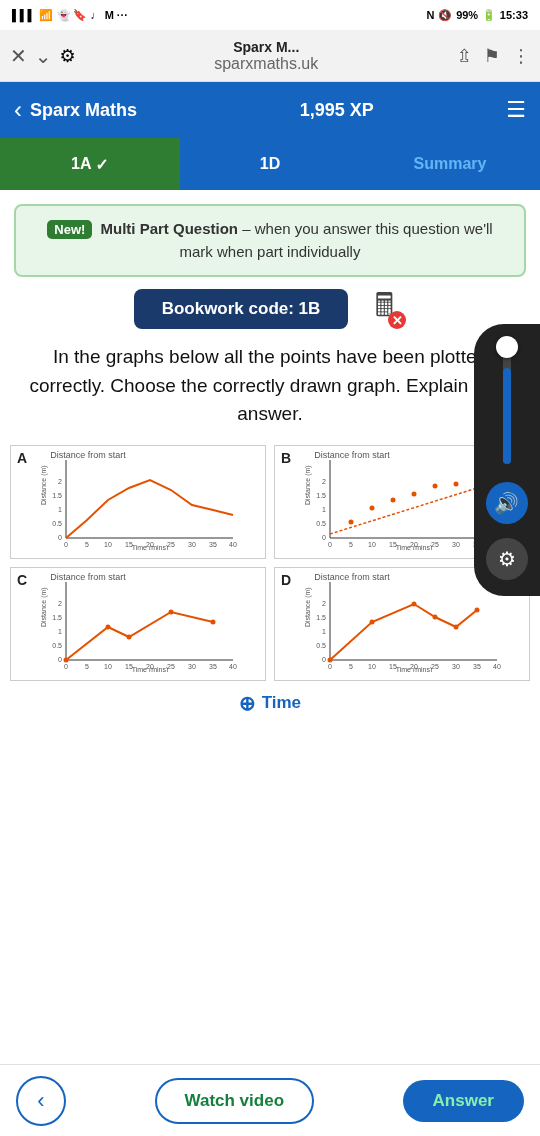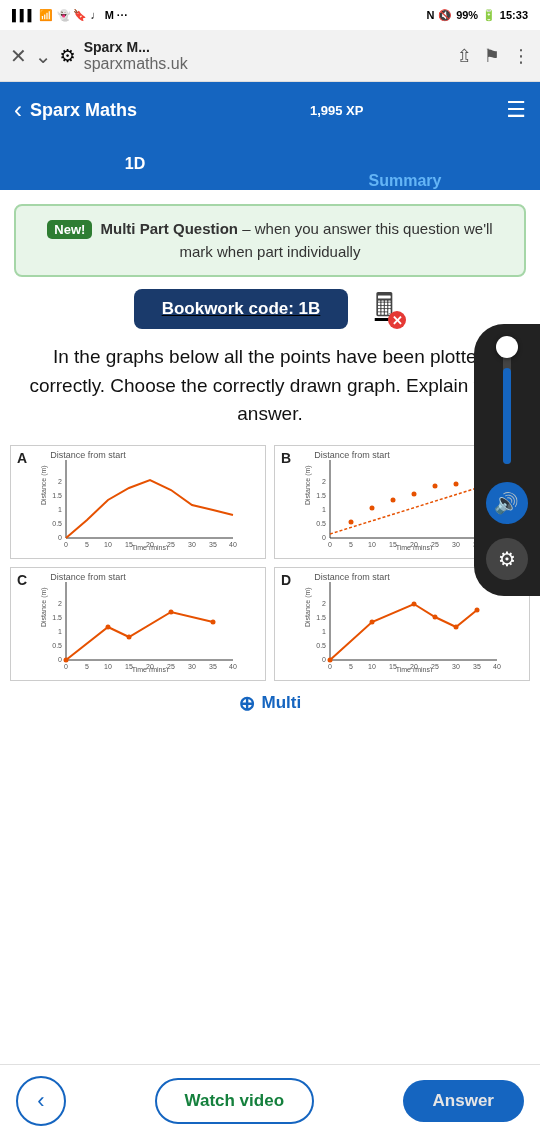--- a/index.html
+++ b/index.html
@@ -25,39 +25,39 @@
       background: #f2f2f2;
       display: flex;
       align-items: center;
       padding: 8px 10px;
       gap: 8px;
       height: 52px;
       border-bottom: 1px solid #ddd;
     }
     .browser-close { font-size: 20px; color: #555; cursor: pointer; }
     .browser-chevron { font-size: 20px; color: #555; }
-    .browser-site-info { display: flex; flex-direction: column; flex: 1; }
+    .browser-site-info { display: flex; flex-direction: column; align-items: center; flex: 1; }
     .browser-title { font-size: 14px; font-weight: 600; color: #222; }
     .browser-url { font-size: 16px; color: #666; }
     .browser-icons { display: flex; gap: 12px; align-items: center; }
     .browser-icon { font-size: 18px; color: #555; }
 
     
     .app-header {
       background: #1565C0;
       display: flex;
       align-items: center;
       justify-content: space-between;
       padding: 0 14px;
       height: 56px;
     }
     .app-header-left { display: flex; align-items: center; }
     .back-btn { color: #fff; font-size: 24px; cursor: pointer; }
     .app-title { color: #fff; font-size: 18px; font-weight: 700; margin-left: 8px; }
-    .xp-badge { color: #fff; font-size: 13px; font-weight: 600; margin-right: 12px; margin-left: 42px; }
+    .xp-badge { color: #fff; font-size: 18px; font-weight: 600; margin-right: 12px; margin-left: 42px; }
     .hamburger { color: #fff; font-size: 22px; cursor: pointer; }
 
     
     .tabs {
       display: flex;
       align-items: stretch;
       height: 52px;
       background: #1565C0;
     }
     .tab {
@@ -82,21 +82,20 @@
       color: #fff;
     }
     .tab-1c, .tab-1d {
       background: #1565C0;
       color: #fff;
     }
     .tab-summary {
       background: #1565C0;
       color: #64b5f6;
       font-weight: 700;
-      align-items: flex-end;
     }
     .checkmark { color: #fff; font-size: 16px; }
 
     
     .notification-box {
       background: #e8f5e9;
       border: 2px solid #a5d6a7;
       margin: 14px 14px 10px;
       border-radius: 8px;
       padding: 12px 14px;
@@ -117,21 +116,20 @@
     }
     .notification-bold { font-weight: 700; }
 
     
     .bookwork-row {
       display: flex;
       align-items: center;
       justify-content: center;
       gap: 14px;
       margin: 10px 0;
-      text-decoration: underline;
     }
     .bookwork-code {
       background: #1a3a6b;
       color: #fff;
       font-size: 17px;
       font-weight: 600;
       padding: 10px 28px;
       border-radius: 8px;
     }
     .calc-icon {
@@ -236,21 +234,21 @@
       color: #15803d;
       background: #fff;
       border-radius: 28px;
       font-size: 17px;
       font-weight: 700;
       padding: 11px 28px;
       cursor: pointer;
     }
     .answer-btn {
       background: #1565C0;
-      color: #e5e5e5;
+      color: #86efac;
       border: none;
       border-radius: 28px;
       font-size: 17px;
       font-weight: 700;
       padding: 11px 30px;
       cursor: pointer;
     }
 
     
     .floating-overlay {
@@ -349,20 +347,24 @@
   <div class="app-header">
     <div class="app-header-left">
       <span class="back-btn">‹</span>
       <span class="app-title">Sparx Maths</span>
     </div>
     <span class="xp-badge">1,995 XP</span>
     <span class="hamburger">☰</span>
   </div>
 
   <div class="tabs">
+    <div class="tab tab-1a">
+      <span>1A</span>
+      <span class="checkmark">✓</span>
+    </div>
     <div class="tab tab-1d">
       <span>1D</span>
     </div>
     <div class="tab tab-summary">
       <span>Summary</span>
     </div>
   </div>
 
   <div class="notification-box">
     <span class="new-badge">New!</span>
@@ -510,21 +512,21 @@
         <circle cx="112" cy="32" r="2.5" fill="#e65100"></circle>
         <circle cx="133" cy="45" r="2.5" fill="#e65100"></circle>
         <circle cx="154" cy="55" r="2.5" fill="#e65100"></circle>
         <circle cx="175" cy="38" r="2.5" fill="#e65100"></circle>
       </svg>
     </div>
   </div>
 
   <div class="zoom-row">
     <span class="zoom-icon">⊕</span>
-    <span>Multi</span>
+    <span>Time</span>
   </div>
 
   <div class="floating-overlay">
     <div class="slider-track">
       <div class="slider-fill"></div>
       <div class="slider-thumb"></div>
     </div>
     <div class="overlay-icon volume">
       <span>🔊</span>
     </div>

